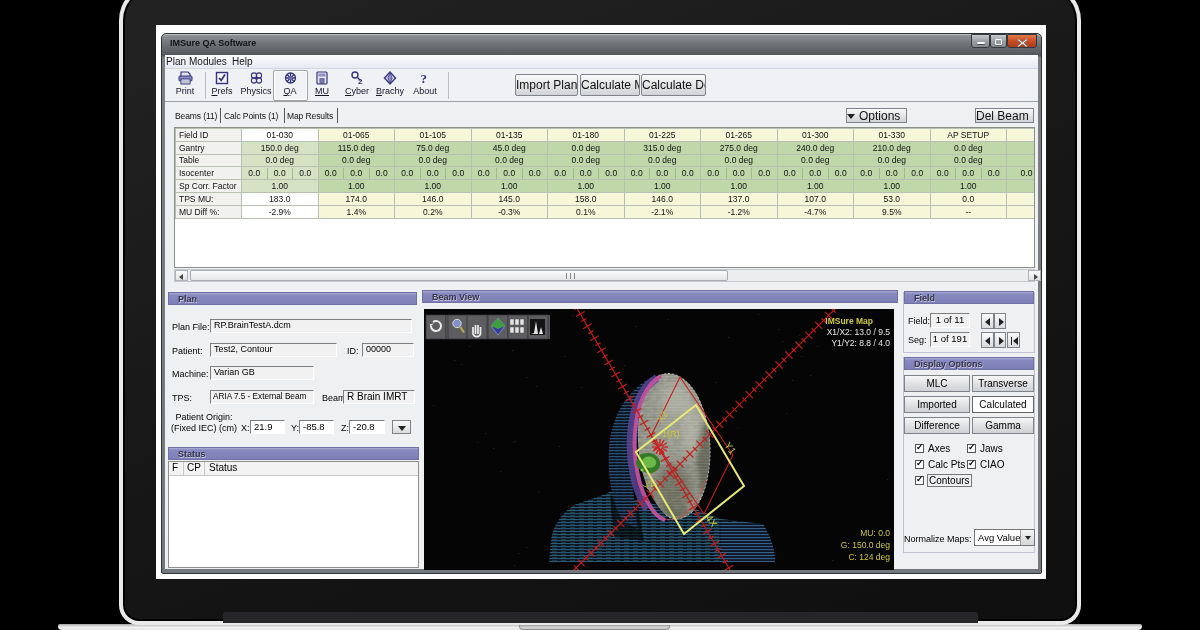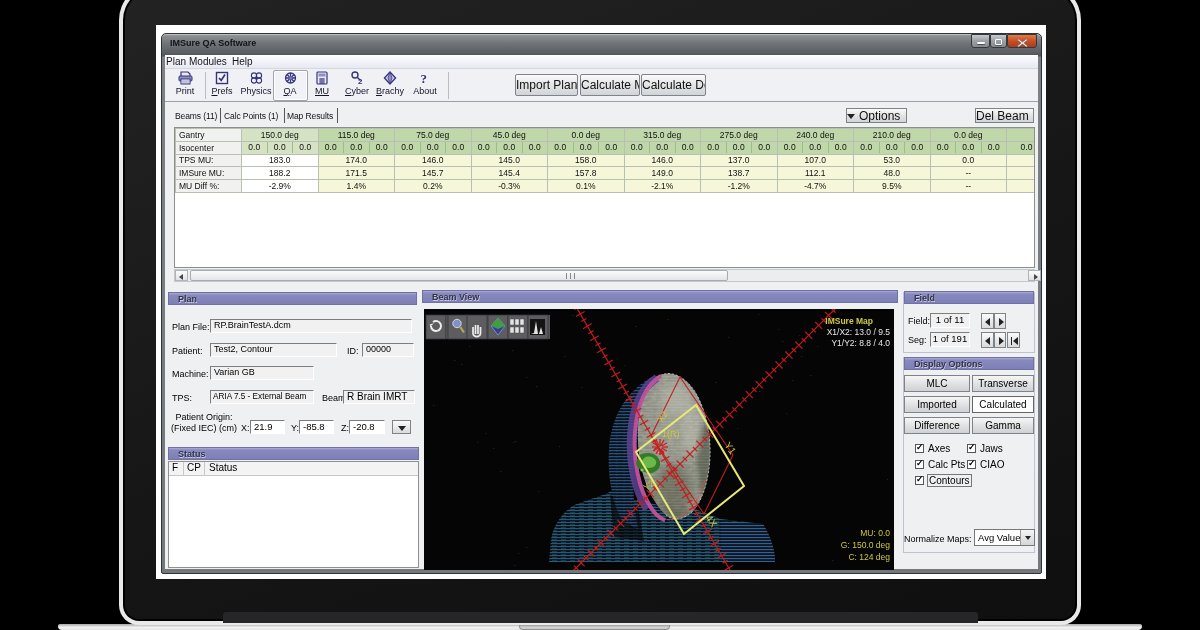--- a/index.html
+++ b/index.html
@@ -144,34 +144,62 @@
 
 <div id="grid" class="abs">
 <table style="width:872px">
 <colgroup>
         <col style="width:66px">
         <col span="10" style="width:76.5px">
         <col style="width:40px">
       </colgroup>
 <tbody>
 <tr>
+          <td class="lbl">Field ID</td>
+          <td class="w">01-030</td>
+          <td class="c">01-065</td>
+          <td class="c">01-105</td>
+          <td class="c">01-135</td>
+          <td class="c">01-180</td>
+          <td class="c">01-225</td>
+          <td class="c">01-265</td>
+          <td class="c">01-300</td>
+          <td class="c">01-330</td>
+          <td class="c">AP SETUP</td>
+          <td class="c"></td>
+        </tr>
+<tr>
           <td class="lbl">Gantry</td>
           <td class="g1">150.0 deg</td>
           <td class="g2">115.0 deg</td>
           <td class="g2">75.0 deg</td>
           <td class="g2">45.0 deg</td>
           <td class="g2">0.0 deg</td>
           <td class="g2">315.0 deg</td>
           <td class="g2">275.0 deg</td>
           <td class="g2">240.0 deg</td>
           <td class="g2">210.0 deg</td>
           <td class="g2">0.0 deg</td>
           <td class="g2"></td>
         </tr>
 <tr>
+          <td class="lbl">Table</td>
+          <td class="g1">0.0 deg</td>
+          <td class="g2">0.0 deg</td>
+          <td class="g2">0.0 deg</td>
+          <td class="g2">0.0 deg</td>
+          <td class="g2">0.0 deg</td>
+          <td class="g2">0.0 deg</td>
+          <td class="g2">0.0 deg</td>
+          <td class="g2">0.0 deg</td>
+          <td class="g2">0.0 deg</td>
+          <td class="g2">0.0 deg</td>
+          <td class="g2"></td>
+        </tr>
+<tr>
           <td class="lbl">Isocenter</td>
           <td class="g1">
             <div class="iso">
               <span>0.0</span>
               <span>0.0</span>
               <span>0.0</span>
             </div>
           </td>
           <td class="g2">
             <div class="iso">
@@ -234,47 +262,47 @@
               <span>0.0</span>
               <span>0.0</span>
               <span>0.0</span>
             </div>
           </td>
           <td class="g2">
             <div class="iso">
               <span>0.0</span>
             </div>
           </td>
+        </tr>
+<tr>
+          <td class="lbl">Sp Corr. Factor</td>
+          <td class="g1">1.00</td>
+          <td class="g2">1.00</td>
+          <td class="g2">1.00</td>
+          <td class="g2">1.00</td>
+          <td class="g2">1.00</td>
+          <td class="g2">1.00</td>
+          <td class="g2">1.00</td>
+          <td class="g2">1.00</td>
+          <td class="g2">1.00</td>
+          <td class="g2">1.00</td>
+          <td class="g2"></td>
         </tr>
 <tr>
           <td class="lbl">TPS MU:</td>
           <td class="w">183.0</td>
           <td class="c">174.0</td>
           <td class="c">146.0</td>
           <td class="c">145.0</td>
           <td class="c">158.0</td>
           <td class="c">146.0</td>
           <td class="c">137.0</td>
           <td class="c">107.0</td>
           <td class="c">53.0</td>
           <td class="c">0.0</td>
-          <td class="c"></td>
-        </tr>
-<tr>
-          <td class="lbl">IMSure MU:</td>
-          <td class="w">188.2</td>
-          <td class="c">171.5</td>
-          <td class="c">145.7</td>
-          <td class="c">145.4</td>
-          <td class="c">157.8</td>
-          <td class="c">149.0</td>
-          <td class="c">138.7</td>
-          <td class="c">112.1</td>
-          <td class="c">48.0</td>
-          <td class="c">--</td>
           <td class="c"></td>
         </tr>
 <tr>
           <td class="lbl">MU Diff %:</td>
           <td class="w">-2.9%</td>
           <td class="c">1.4%</td>
           <td class="c">0.2%</td>
           <td class="c">-0.3%</td>
           <td class="c">0.1%</td>
           <td class="c">-2.1%</td>

